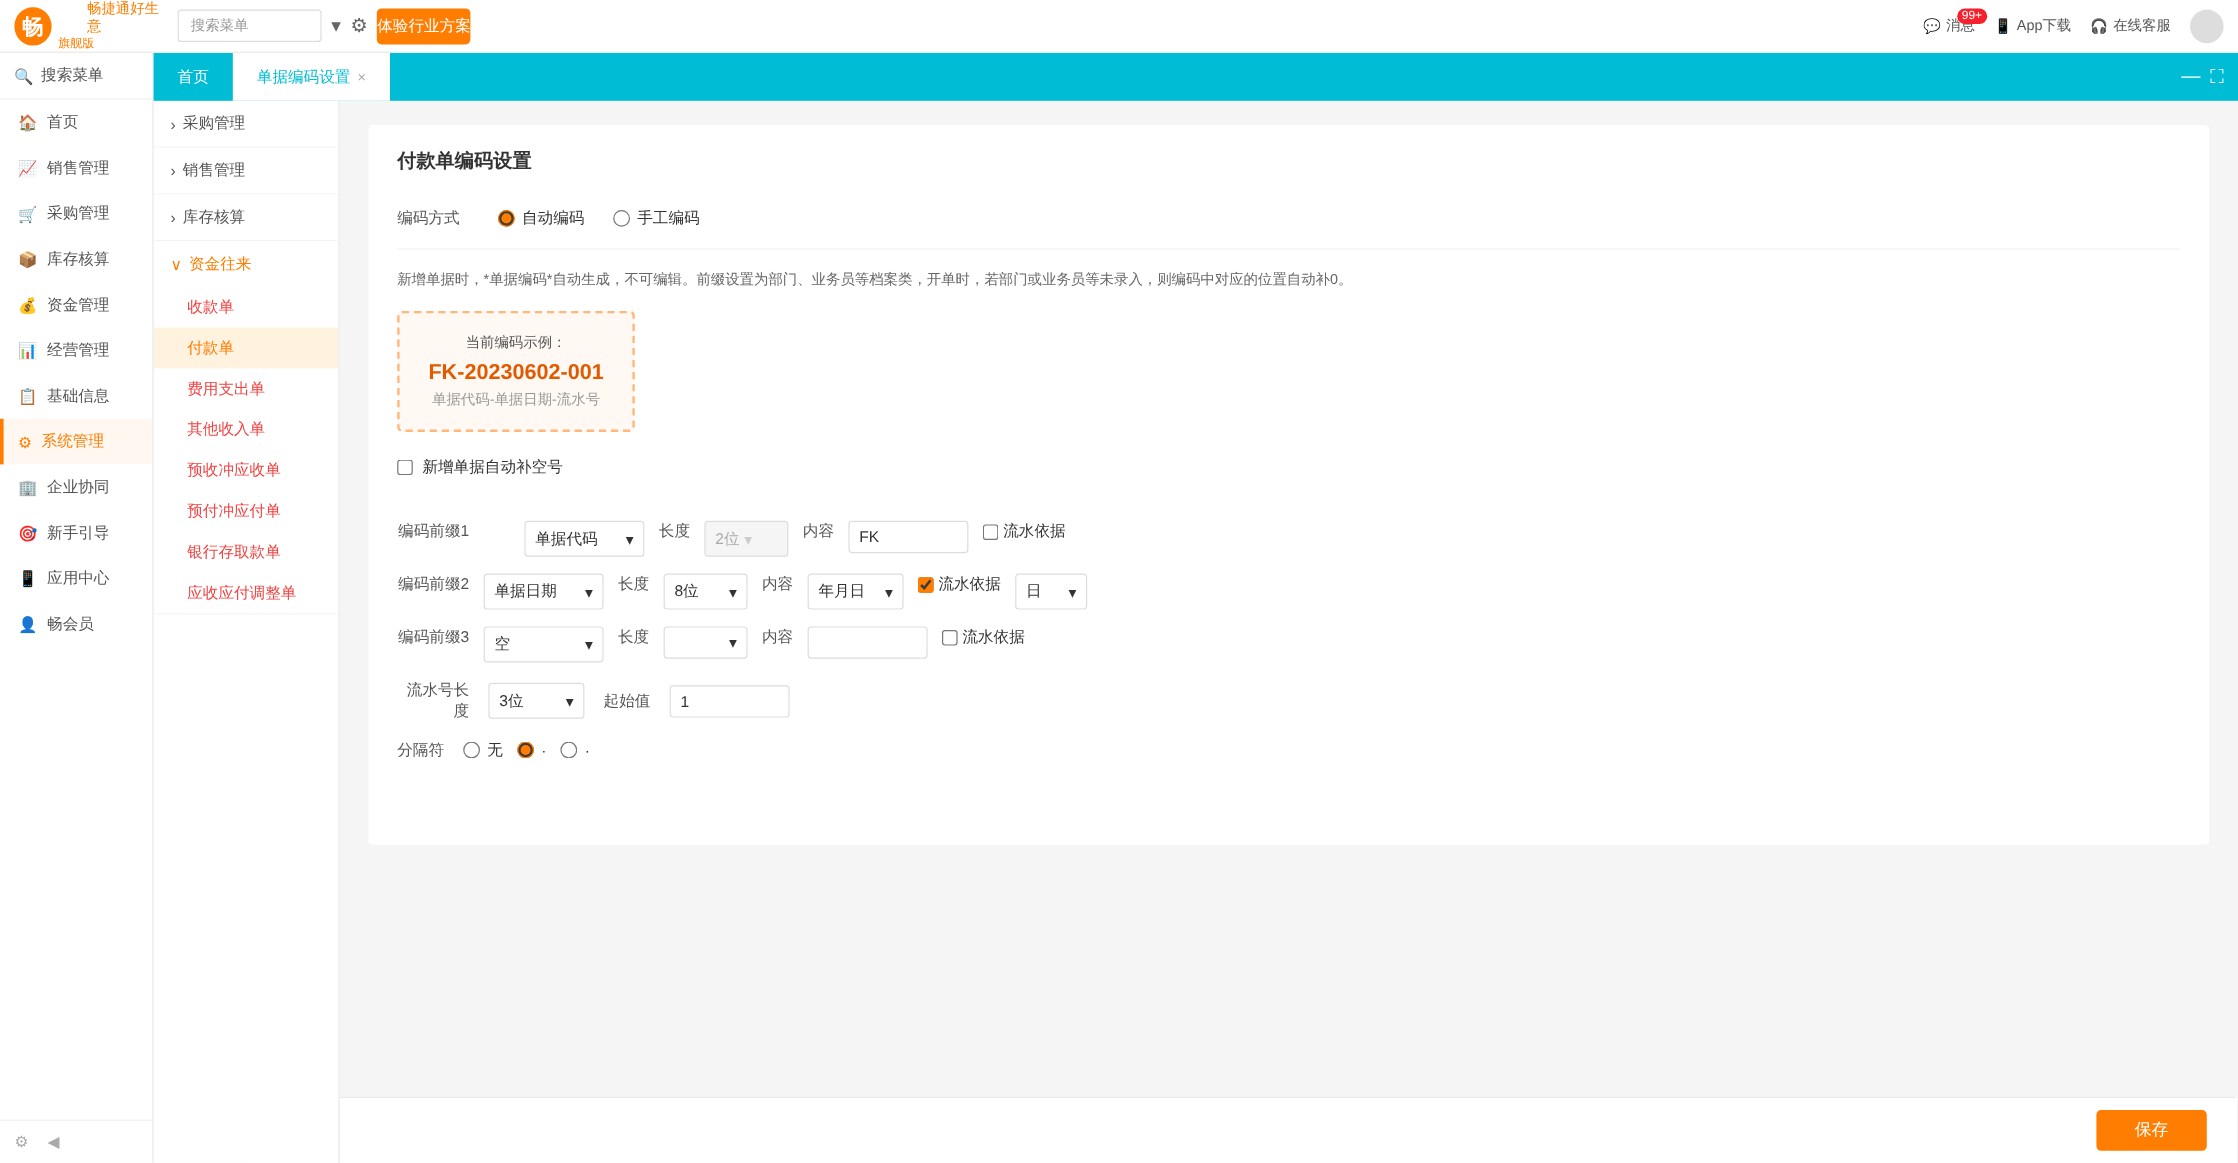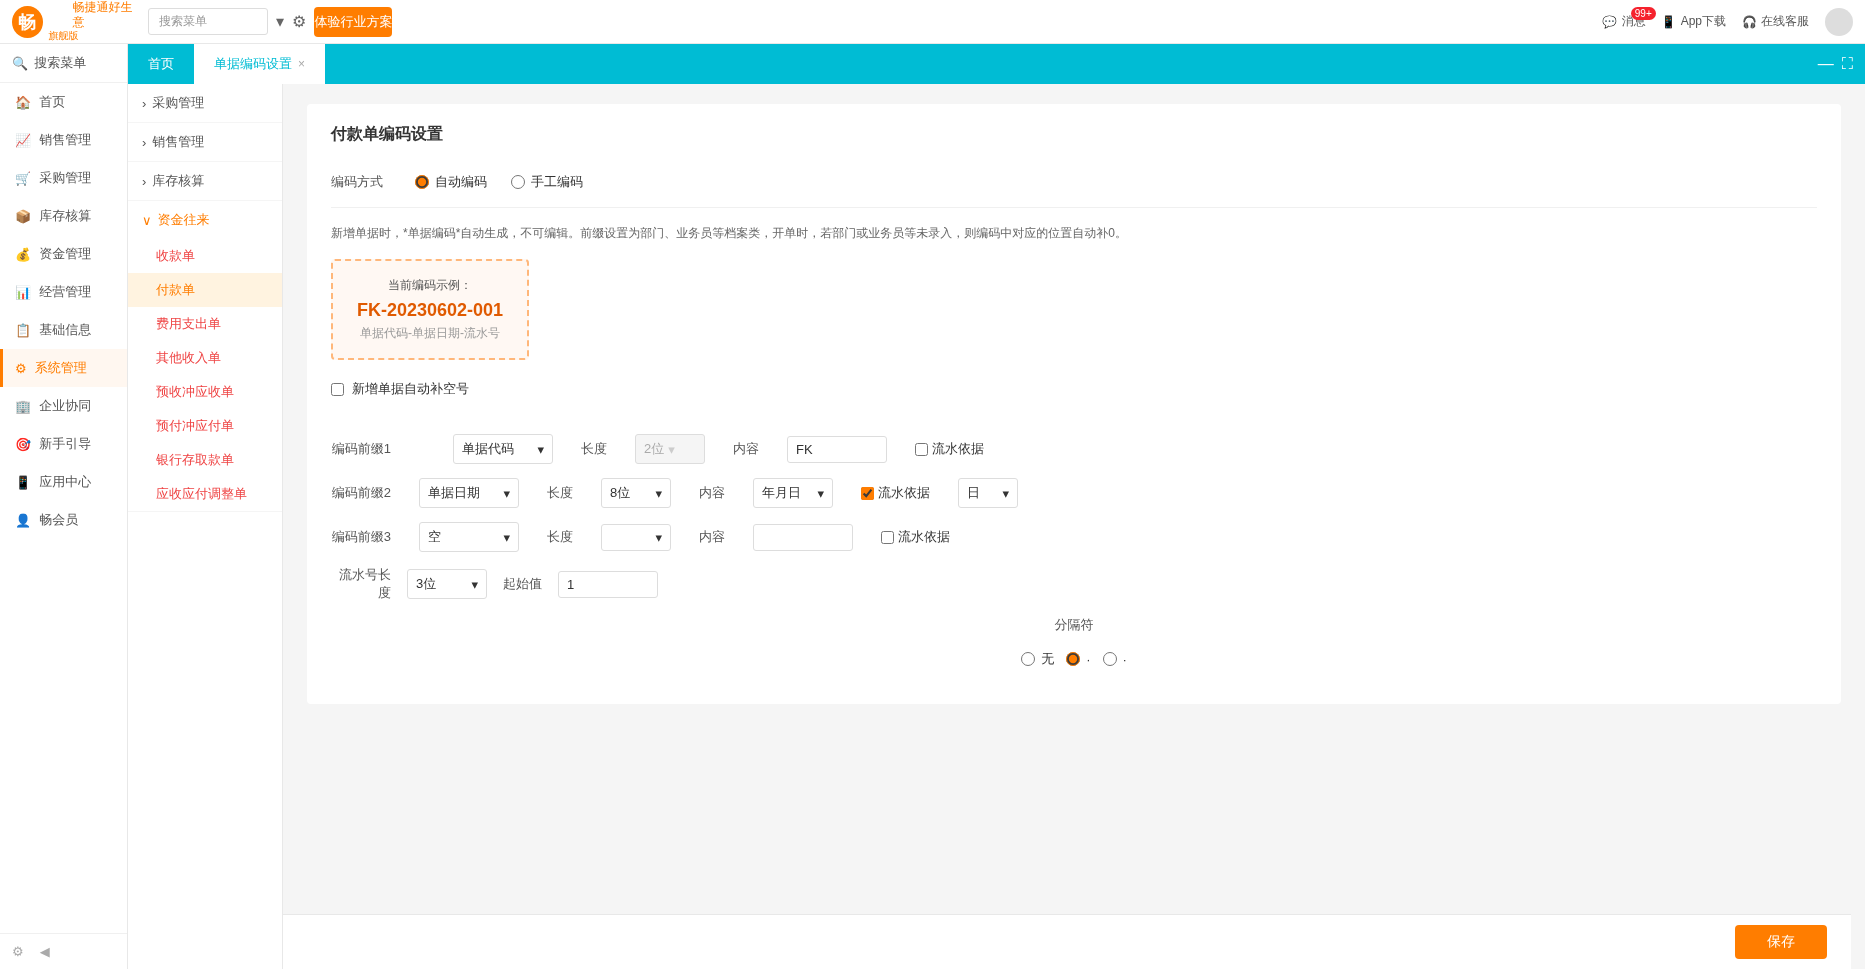--- a/index.html
+++ b/index.html
@@ -151,21 +151,21 @@
     }
     .code-example-main { font-size: 18px; font-weight: bold; color: #e05a00; }
     .code-example-sub { font-size: 12px; color: #999; margin-top: 4px; }
 
     
     .checkbox-row { display: flex; align-items: center; gap: 8px; margin-bottom: 36px; }
     .checkbox-input { accent-color: #ff7d00; }
 
     
     .form-row {
-      display: flex; align-items: center; gap: 28px;
+      display: flex; align-items: flex-start; gap: 12px;
       margin-bottom: 14px;
     }
     .form-label { width: 60px; color: #555; font-size: 13px; text-align: right; }
     .form-select {
       border: 1px solid #ddd; border-radius: 3px; padding: 5px 8px;
       font-size: 13px; color: #333; background: #fff;
       display: flex; align-items: center; gap: 4px; cursor: pointer;
       min-width: 90px; position: relative;
     }
     .form-select-inner { display: flex; align-items: center; justify-content: space-between; gap: 6px; width: 100%; }
@@ -178,26 +178,26 @@
     .length-label { color: #555; font-size: 13px; }
     .content-label { color: #555; font-size: 13px; }
     .watermark-check { accent-color: #ff7d00; }
 
     
     .serial-row {
       display: flex; align-items: center; gap: 16px; margin-bottom: 14px;
     }
 
     
-    .sep-row { display: flex; align-items: center; gap: 16px; margin-top: 8px; flex-direction: column; }
+    .sep-row { display: flex; align-items: center; gap: 16px; margin-top: 8px; }
     .sep-options { display: flex; align-items: center; gap: 12px; }
 
     
     .save-footer {
-      position: fixed; bottom: 0; left: 283px; right: 14px;
+      position: fixed; bottom: 0; left: 283px; right: 2px;
       background: #fff; border-top: 1px solid #e8e8e8;
       padding: 10px 24px; display: flex; justify-content: flex-end; align-items: center;
       z-index: 96;
     }
     .save-btn {
       background: #ff7d00; color: #fff; border: none;
       padding: 8px 32px; border-radius: 4px; cursor: pointer; font-size: 14px;
     }
   </style>
 </head>

